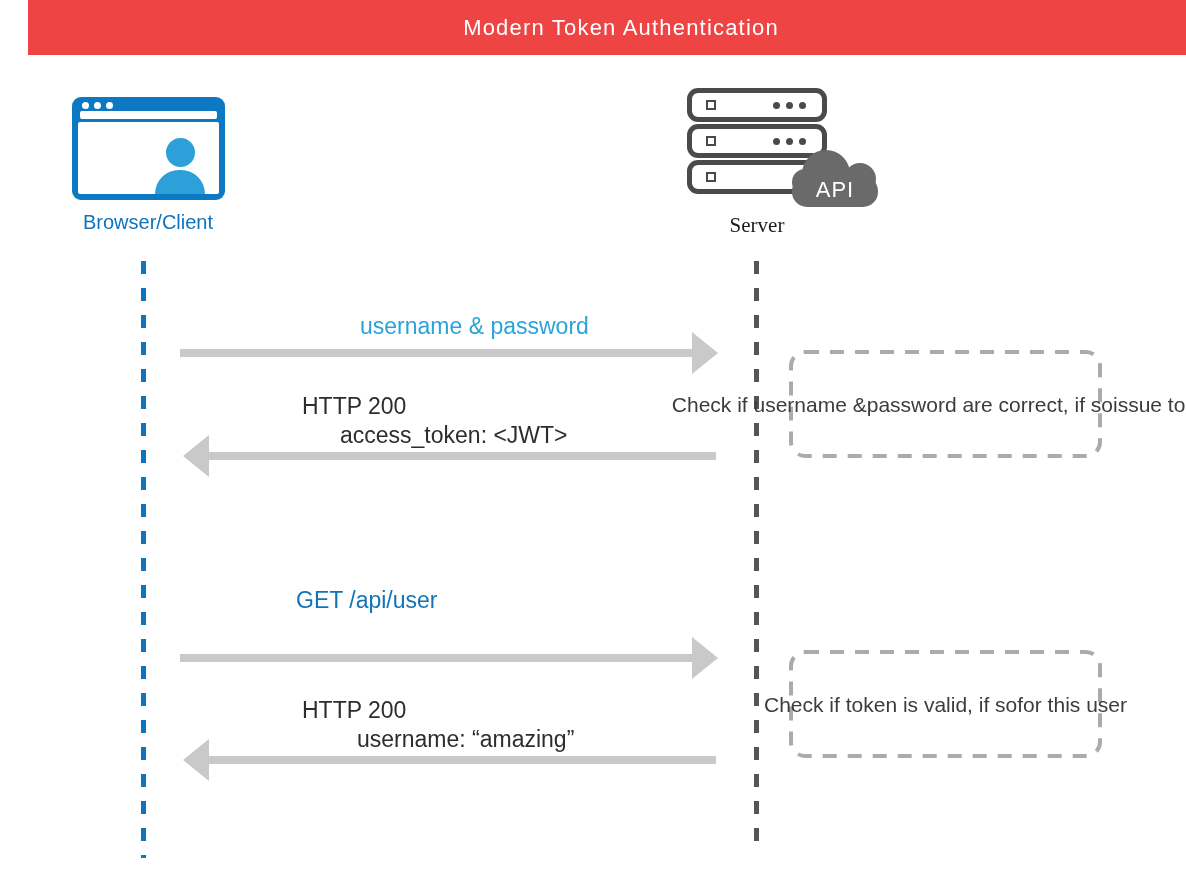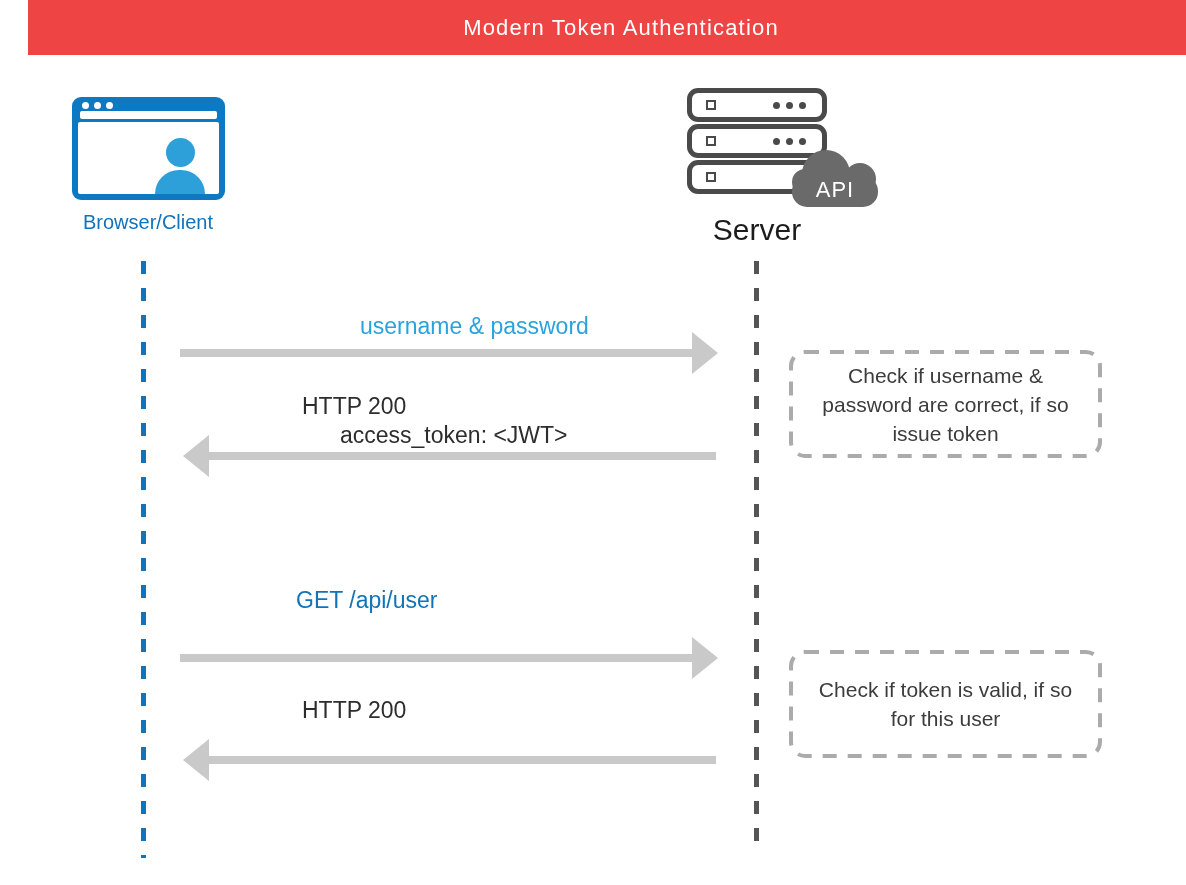--- a/index.html
+++ b/index.html
@@ -39,21 +39,21 @@
   
   .cloud { position:absolute; left:792px; top:150px; width:86px; height:57px; }
   .cloud .p1 { position:absolute; left:10px; top:0; width:48px; height:48px; border-radius:50%; background:#6a6a6a; }
   .cloud .p2 { position:absolute; left:52px; top:13px; width:32px; height:32px; border-radius:50%; background:#6a6a6a; }
   .cloud .p3 { position:absolute; left:0; top:19px; width:26px; height:26px; border-radius:50%; background:#6a6a6a; }
   .cloud .base { position:absolute; left:0; top:26px; width:86px; height:31px; border-radius:15px; background:#6a6a6a; }
   .cloud .api { position:absolute; left:0; top:27px; width:100%; text-align:center;
                 color:#ffffff; font-size:22px; letter-spacing:1px; }
 
   .server-label { position:absolute; left:682px; top:213px; width:150px; text-align:center;
-                  color:#1c1c1c; font-size:30px; }
+                  color:#1c1c1c; font-size:21px;font-family:Liberation Serif, serif; }
 
   
   .lifeline { position:absolute; width:5px; }
   .lifeline.client { left:141px; top:261px; height:597px;
     background:repeating-linear-gradient(to bottom,#1073bc 0 13px,transparent 13px 27px); }
   .lifeline.server { left:754px; top:261px; height:590px;
     background:repeating-linear-gradient(to bottom,#555555 0 13px,transparent 13px 27px); }
 
   
   .arrow { position:absolute; height:42px; }
@@ -78,21 +78,21 @@
   .m0l2 { left:360px; top:313px; }
   .m1l1 { left:302px; top:393px; }
   .m1l2 { left:340px; top:422px; }
   .m2l1 { left:290px; top:587px;margin-left:6px; }
   .m2l2 { left:345px; top:617px; }
   .m3l1 { left:302px; top:697px; }
   .m3l2 { left:357px; top:726px; }
 
   
   .note { position:absolute; left:789px; width:313px; height:108px;
-          display:flex; flex-direction:column; align-items:center; justify-content:center; }
+          display:flex; flex-direction:row; align-items:center; justify-content:center; }
   .note.n1 { top:350px; }
   .note.n2 { top:650px; }
   .note svg { position:absolute; left:0; top:0; }
   .note .nline { position:relative; color:#3c3c3c; font-size:21px; line-height:29px;
                  text-align:center; white-space:nowrap; }
 </style>
 </head>
 <body>
 
 <div class="stage">
@@ -161,20 +161,21 @@
       <div class="head"></div>
   </div>
 
   <div class="msg req1 m2l1">GET /api/user</div>
   <div class="arrow right a3">
     <div class="shaft"></div>
       <div class="head"></div>
   </div>
 
   <div class="msg resp m3l1">HTTP 200</div>
+  <div class="msg resp m3l2">username: “amazing”</div>
   <div class="arrow left a4">
     <div class="shaft"></div>
       <div class="head"></div>
   </div>
 
   <div class="note n1">
     <svg width="313" height="108">
       <rect x="2" y="2" width="309" height="104" rx="14" fill="none" stroke="#ababab" stroke-width="4" stroke-dasharray="14 11"></rect>
     </svg>
     <div class="nline">Check if username &amp;</div>

